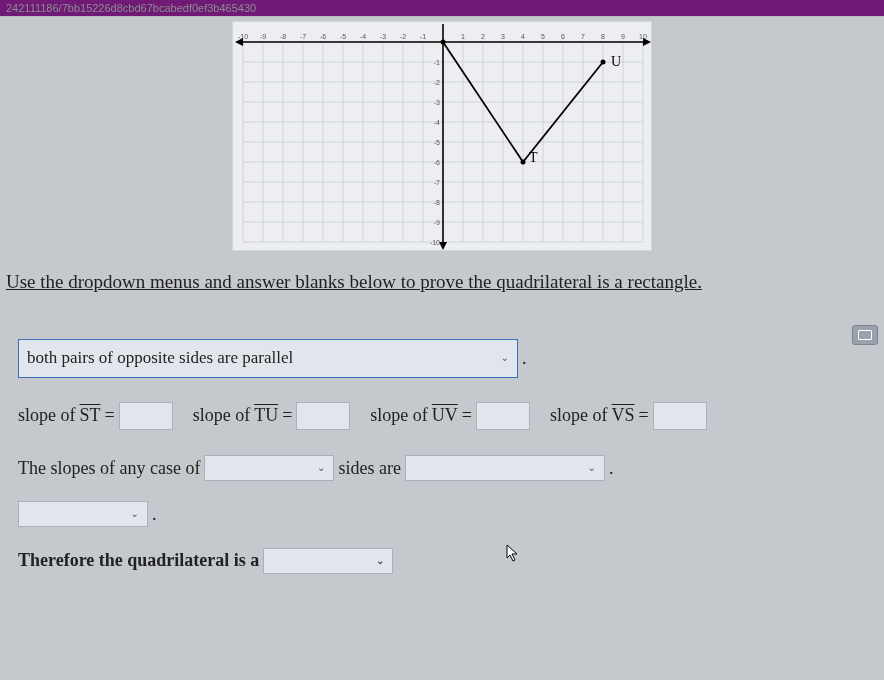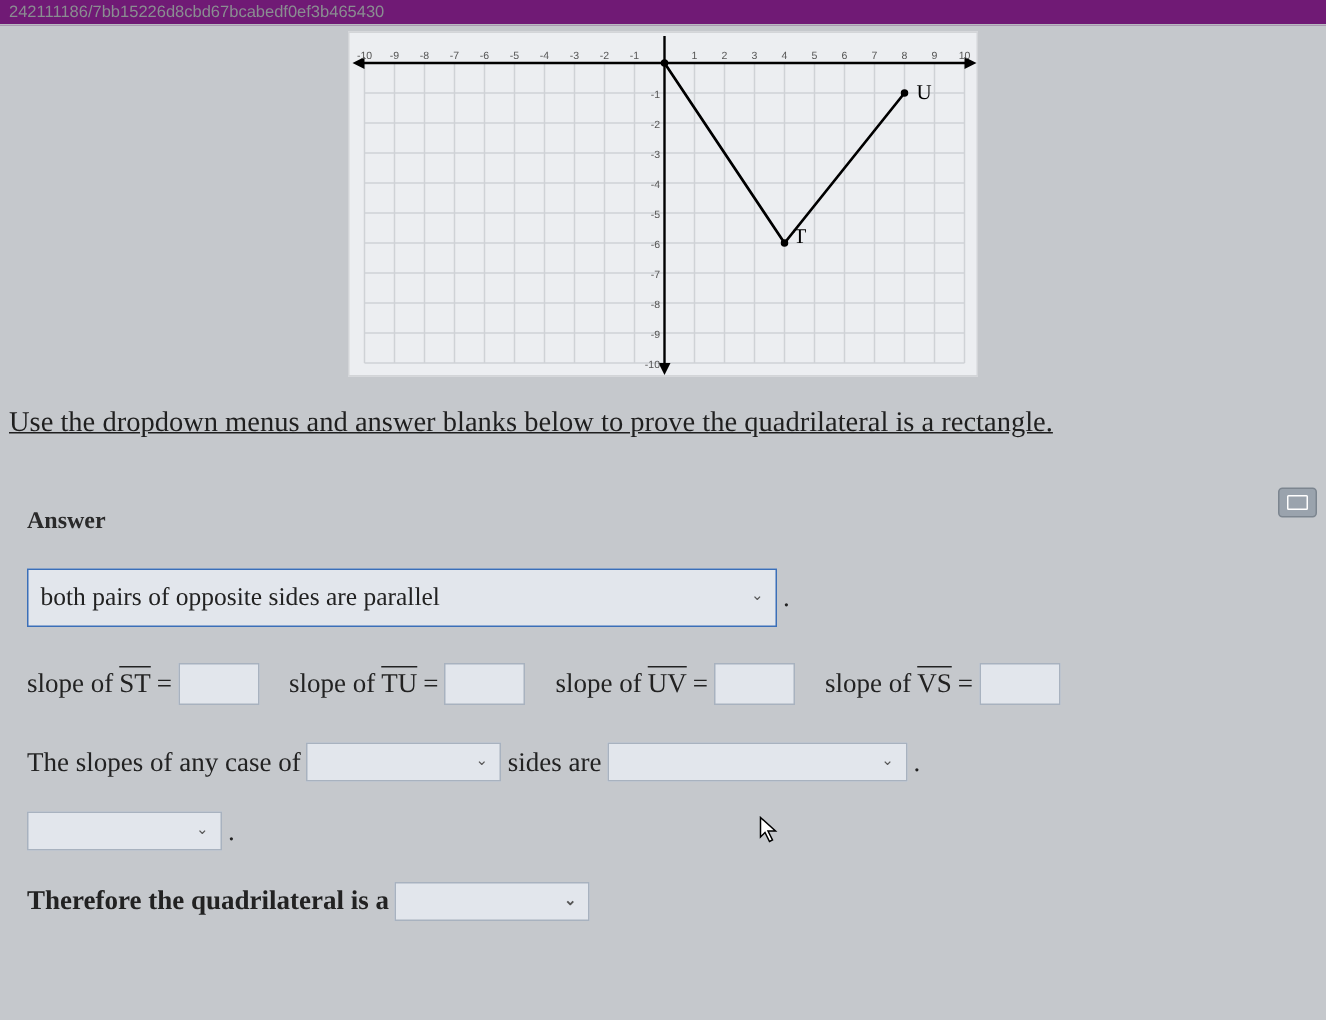--- a/index.html
+++ b/index.html
@@ -233,21 +233,20 @@
   </div>
 </div>
 
 <div class="instruction">Use the dropdown menus and answer blanks below to prove the quadrilateral is a rectangle.</div>
 
 <div class="answer-section">
   <div class="side-badge">
     <div class="side-badge-inner"></div>
   </div>
 
-  <div class="answer-header">Answer</div>
 
 
   <div class="proof-line">
     <span class="dropdown wide">
       <span>both pairs of opposite sides are parallel</span>
       <span class="chevron">⌄</span>
     </span>
     <span>.</span>
   </div>
 

